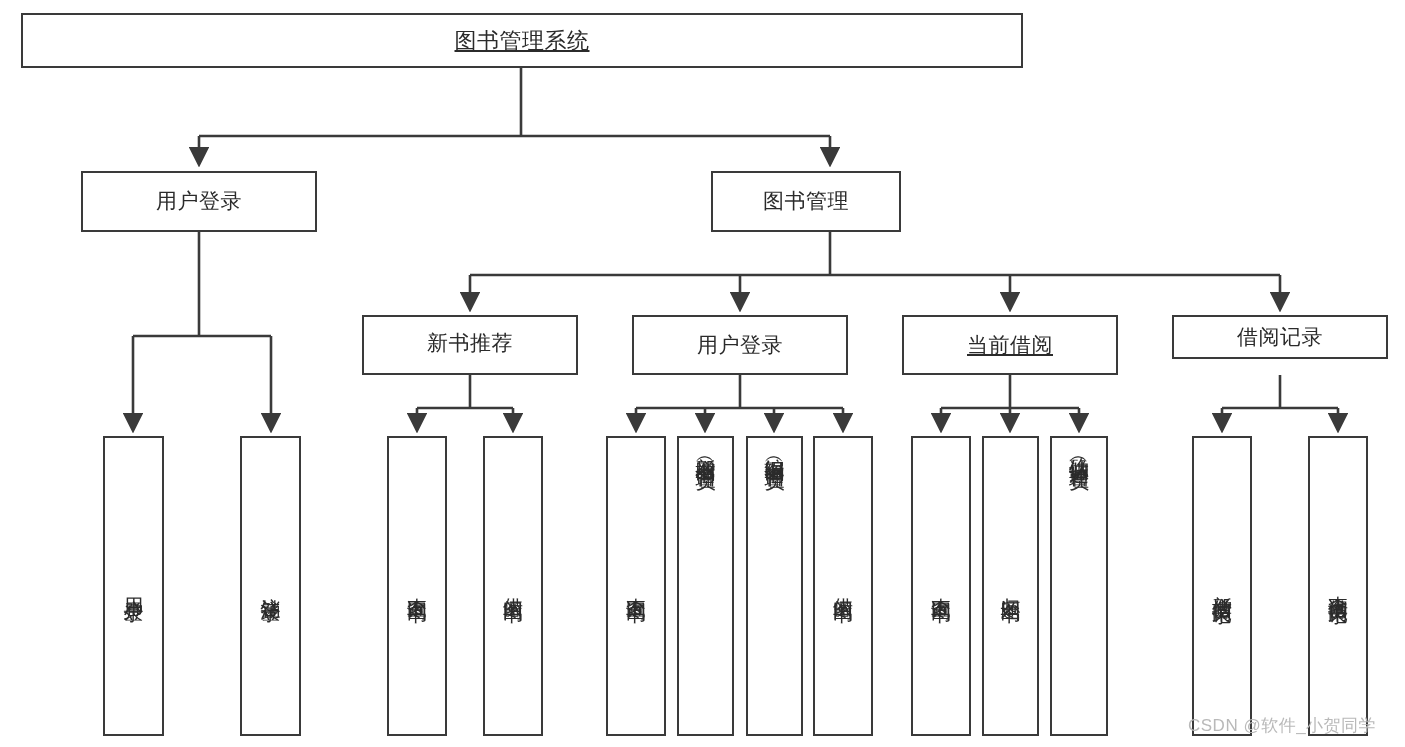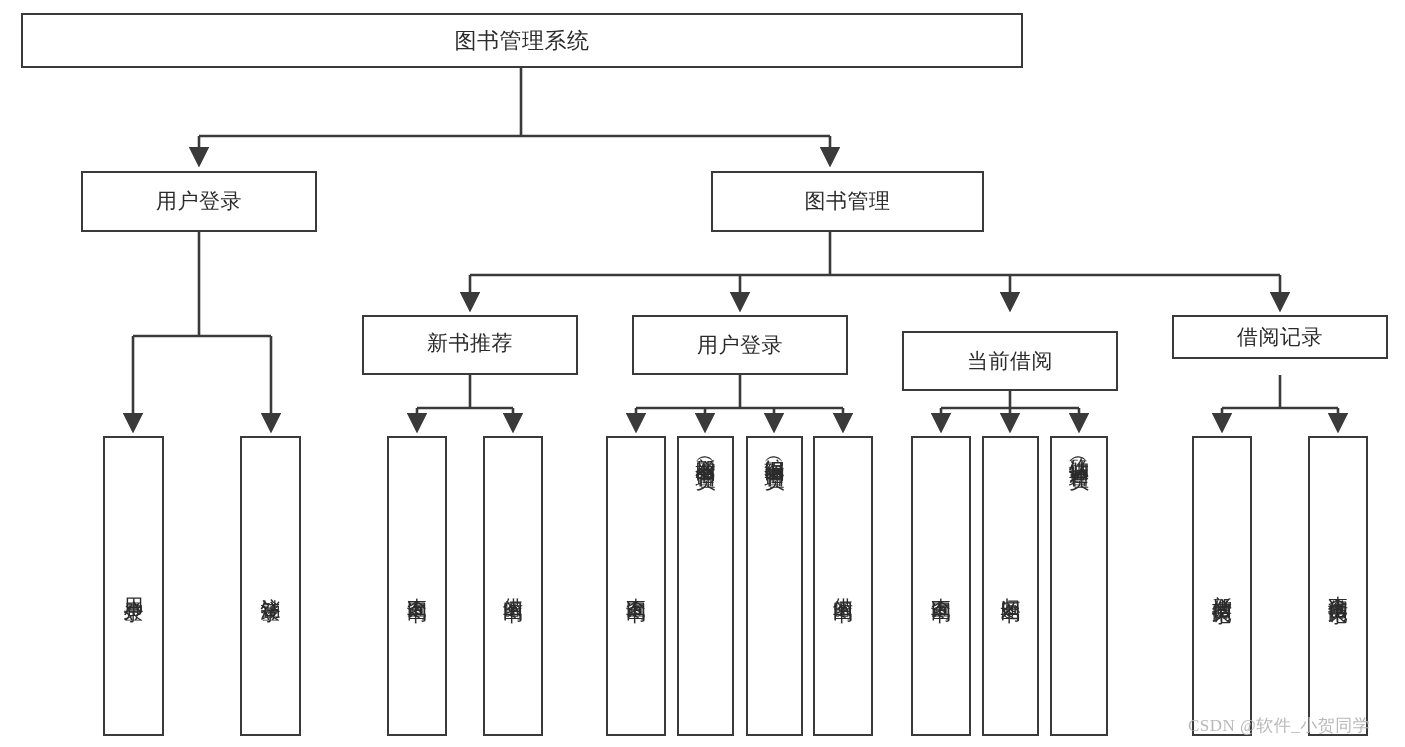--- a/index.html
+++ b/index.html
@@ -70,21 +70,21 @@
     padding-top: 0;
   }
   .watermark {
     position: absolute;
     left: 1188px;
     top: 714px;
     font-size: 17px;
     color: #b9b9b9;
     white-space: nowrap;
     letter-spacing: 0.5px;
-    font-family: Liberation Serif, serif;
+    font-family: Liberation Sans, sans-serif;
   }
 </style>
 </head>
 <body>
 
 <div id="diagram-root">
 
   <svg class="connectors" viewBox="0 0 1405 747">
     <defs>
       <marker id="arrow" viewBox="0 0 12 12" refX="10" refY="6" markerWidth="8" markerHeight="8" orient="auto-start-reverse">
@@ -129,41 +129,41 @@
       <path d="M 1010 408 L 1010 430" marker-end="url(#arrow)"></path>
       <path d="M 1079 408 L 1079 430" marker-end="url(#arrow)"></path>
 
       <path d="M 1280 375 L 1280 408"></path>
       <path d="M 1222 408 L 1338 408"></path>
       <path d="M 1222 408 L 1222 430" marker-end="url(#arrow)"></path>
       <path d="M 1338 408 L 1338 430" marker-end="url(#arrow)"></path>
     </g>
   </svg>
 
-  <div class="node horiz root" style="left:21px; top:13px; width:1002px; height:55px;">
+  <div class="node horiz root" style="left:21px; top:13px; width:1002px; height:55px;text-decoration:underline;">
     <span class="node-label">图书管理系统</span>
   </div>
 
   <div class="node horiz" style="left:81px; top:171px; width:236px; height:61px;">
     <span class="node-label">用户登录</span>
   </div>
 
-  <div class="node horiz" style="left:711px; top:171px; width:273px; height:61px;">
+  <div class="node horiz" style="left:711px; top:171px; width:190px; height:61px;">
     <span class="node-label">图书管理</span>
   </div>
 
   <div class="node horiz" style="left:362px; top:315px; width:216px; height:60px;font-family:Liberation Mono, monospace;">
     <span class="node-label">新书推荐</span>
   </div>
 
   <div class="node horiz" style="left:632px; top:315px; width:216px; height:60px;">
     <span class="node-label">用户登录</span>
   </div>
 
-  <div class="node horiz" style="left:902px; top:331px; width:216px; height:60px;">
+  <div class="node horiz" style="left:902px; top:315px; width:216px; height:60px;text-decoration:underline;">
     <span class="node-label">当前借阅</span>
   </div>
 
   <div class="node horiz" style="left:1172px; top:315px; width:216px; height:44px;">
     <span class="node-label">借阅记录</span>
   </div>
 
   <div class="node vert centered" style="left:103px; top:436px; width:61px; height:300px;">
     <span class="node-label">用户登录</span>
   </div>

